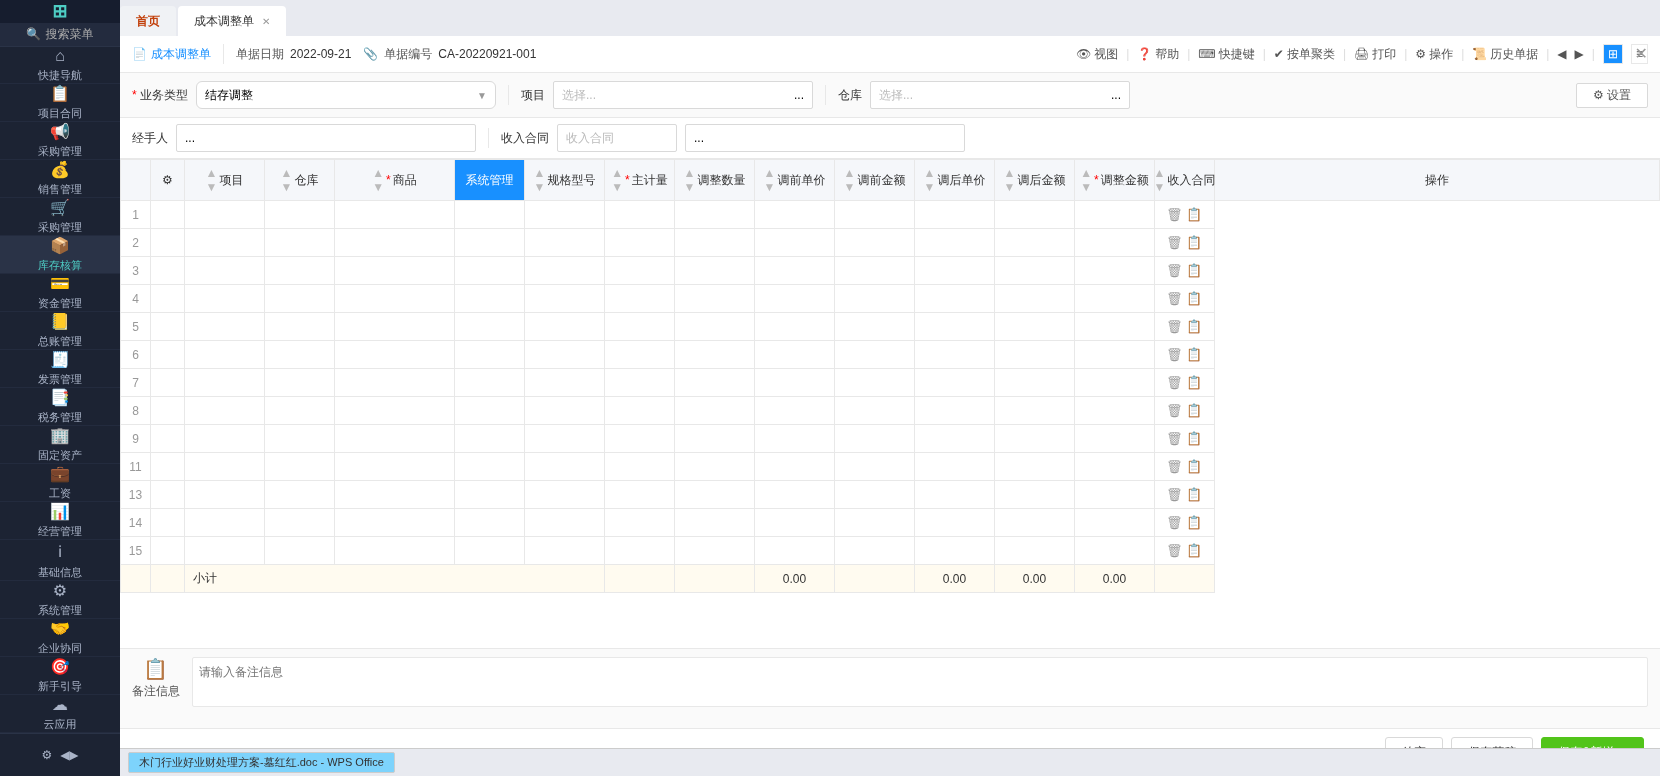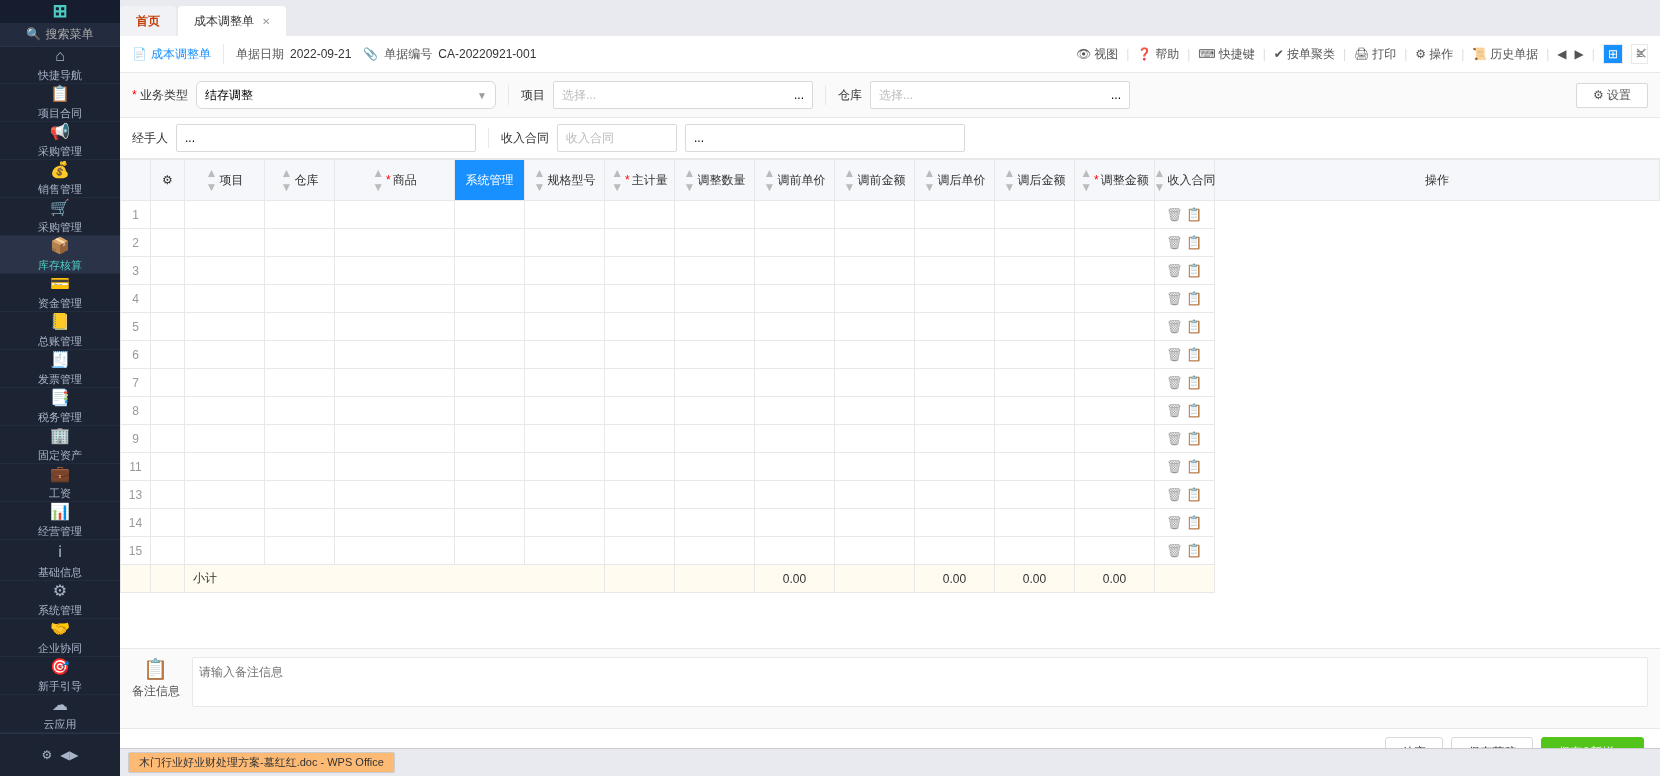--- a/index.html
+++ b/index.html
@@ -73,21 +73,21 @@
     .footer { height: 48px; border-top: 1px solid #e8e8e8; display: flex; align-items: center; justify-content: flex-end; gap: 8px; padding: 0 16px; background: white; flex-shrink: 0; }
     .btn { height: 32px; padding: 0 16px; border-radius: 3px; cursor: pointer; font-size: 12px; border: 1px solid #d9d9d9; background: white; color: #333; }
     .btn-success { background: #52c41a; color: white; border-color: #52c41a; display: flex; align-items: center; gap: 4px; }
     .btn-save-draft { background: white; color: #333; }
 
     
     .form-close { position: absolute; top: 8px; right: 12px; cursor: pointer; color: #999; font-size: 16px; z-index: 20; }
 
     
     .taskbar { position: fixed; bottom: 0; left: 120px; right: 0; height: 28px; background: #e8eaf0; display: flex; align-items: center; padding: 0 8px; gap: 4px; border-top: 1px solid #ccc; z-index: 50; }
-    .taskbar-item { background: #fdba74; border: 1px solid #ccc; padding: 2px 10px; border-radius: 2px; font-size: 11px; color: #333; cursor: pointer; white-space: nowrap; }
+    .taskbar-item { background: #7dd3fc; border: 1px solid #ccc; padding: 2px 10px; border-radius: 2px; font-size: 11px; color: #333; cursor: pointer; white-space: nowrap; }
 
     .col-header-inner { display: flex; align-items: center; justify-content: center; gap: 2px; }
     .sort-arrows { display: flex; flex-direction: column; font-size: 7px; color: #bbb; }
   </style>
 </head>
 <body>
 
 <div class="sidebar">
   <div class="sidebar-logo">
     <span style="font-size:18px;">⊞</span>

